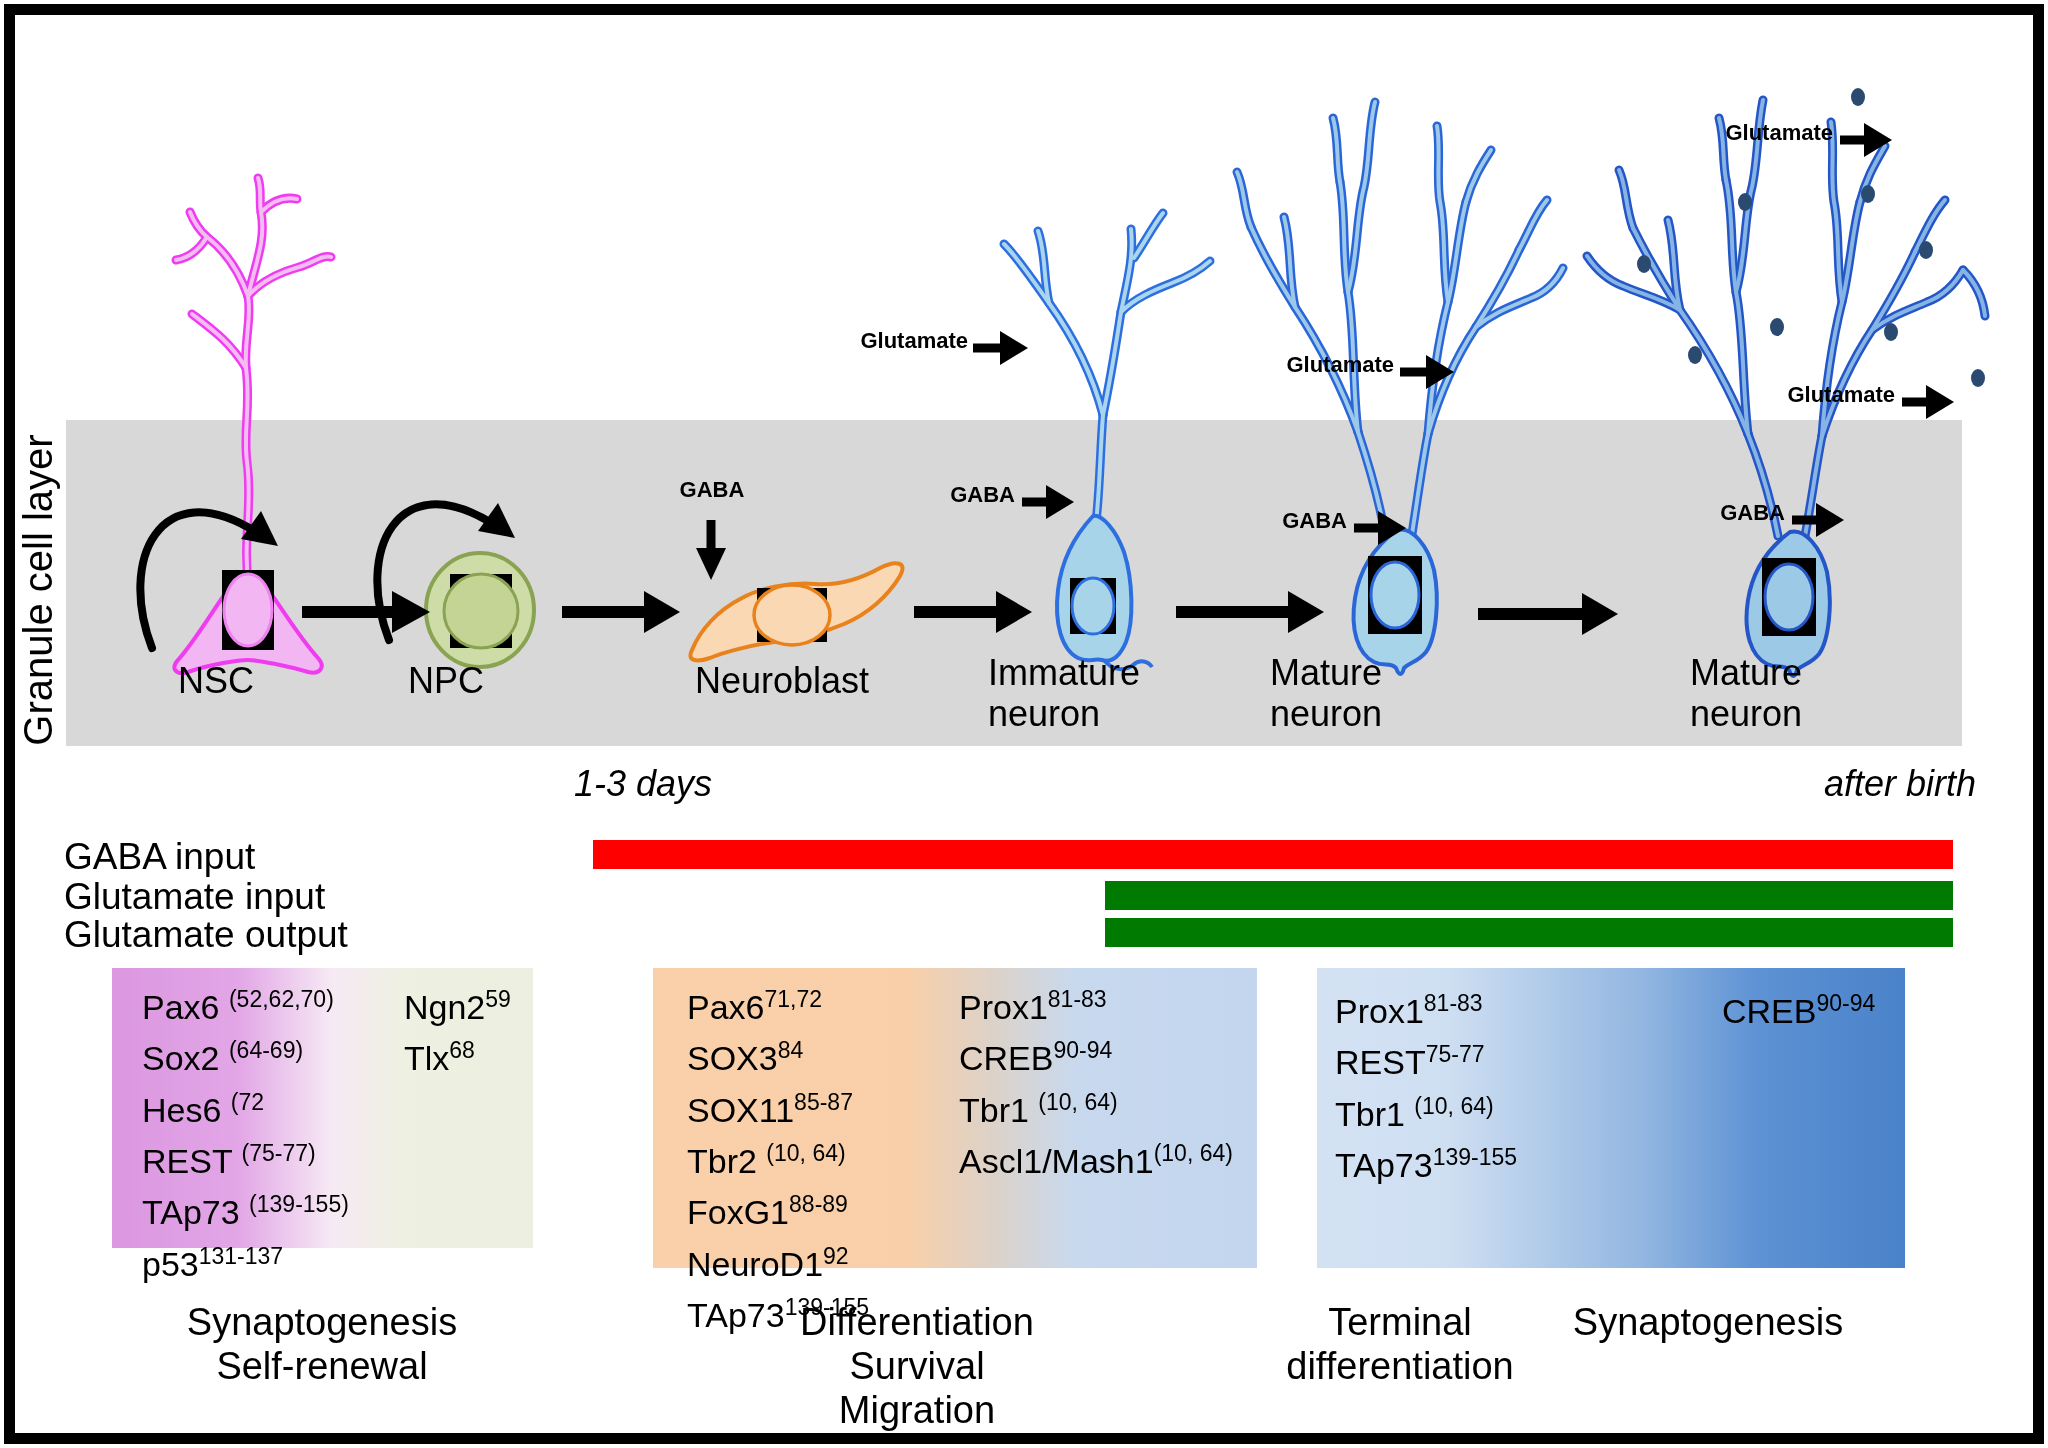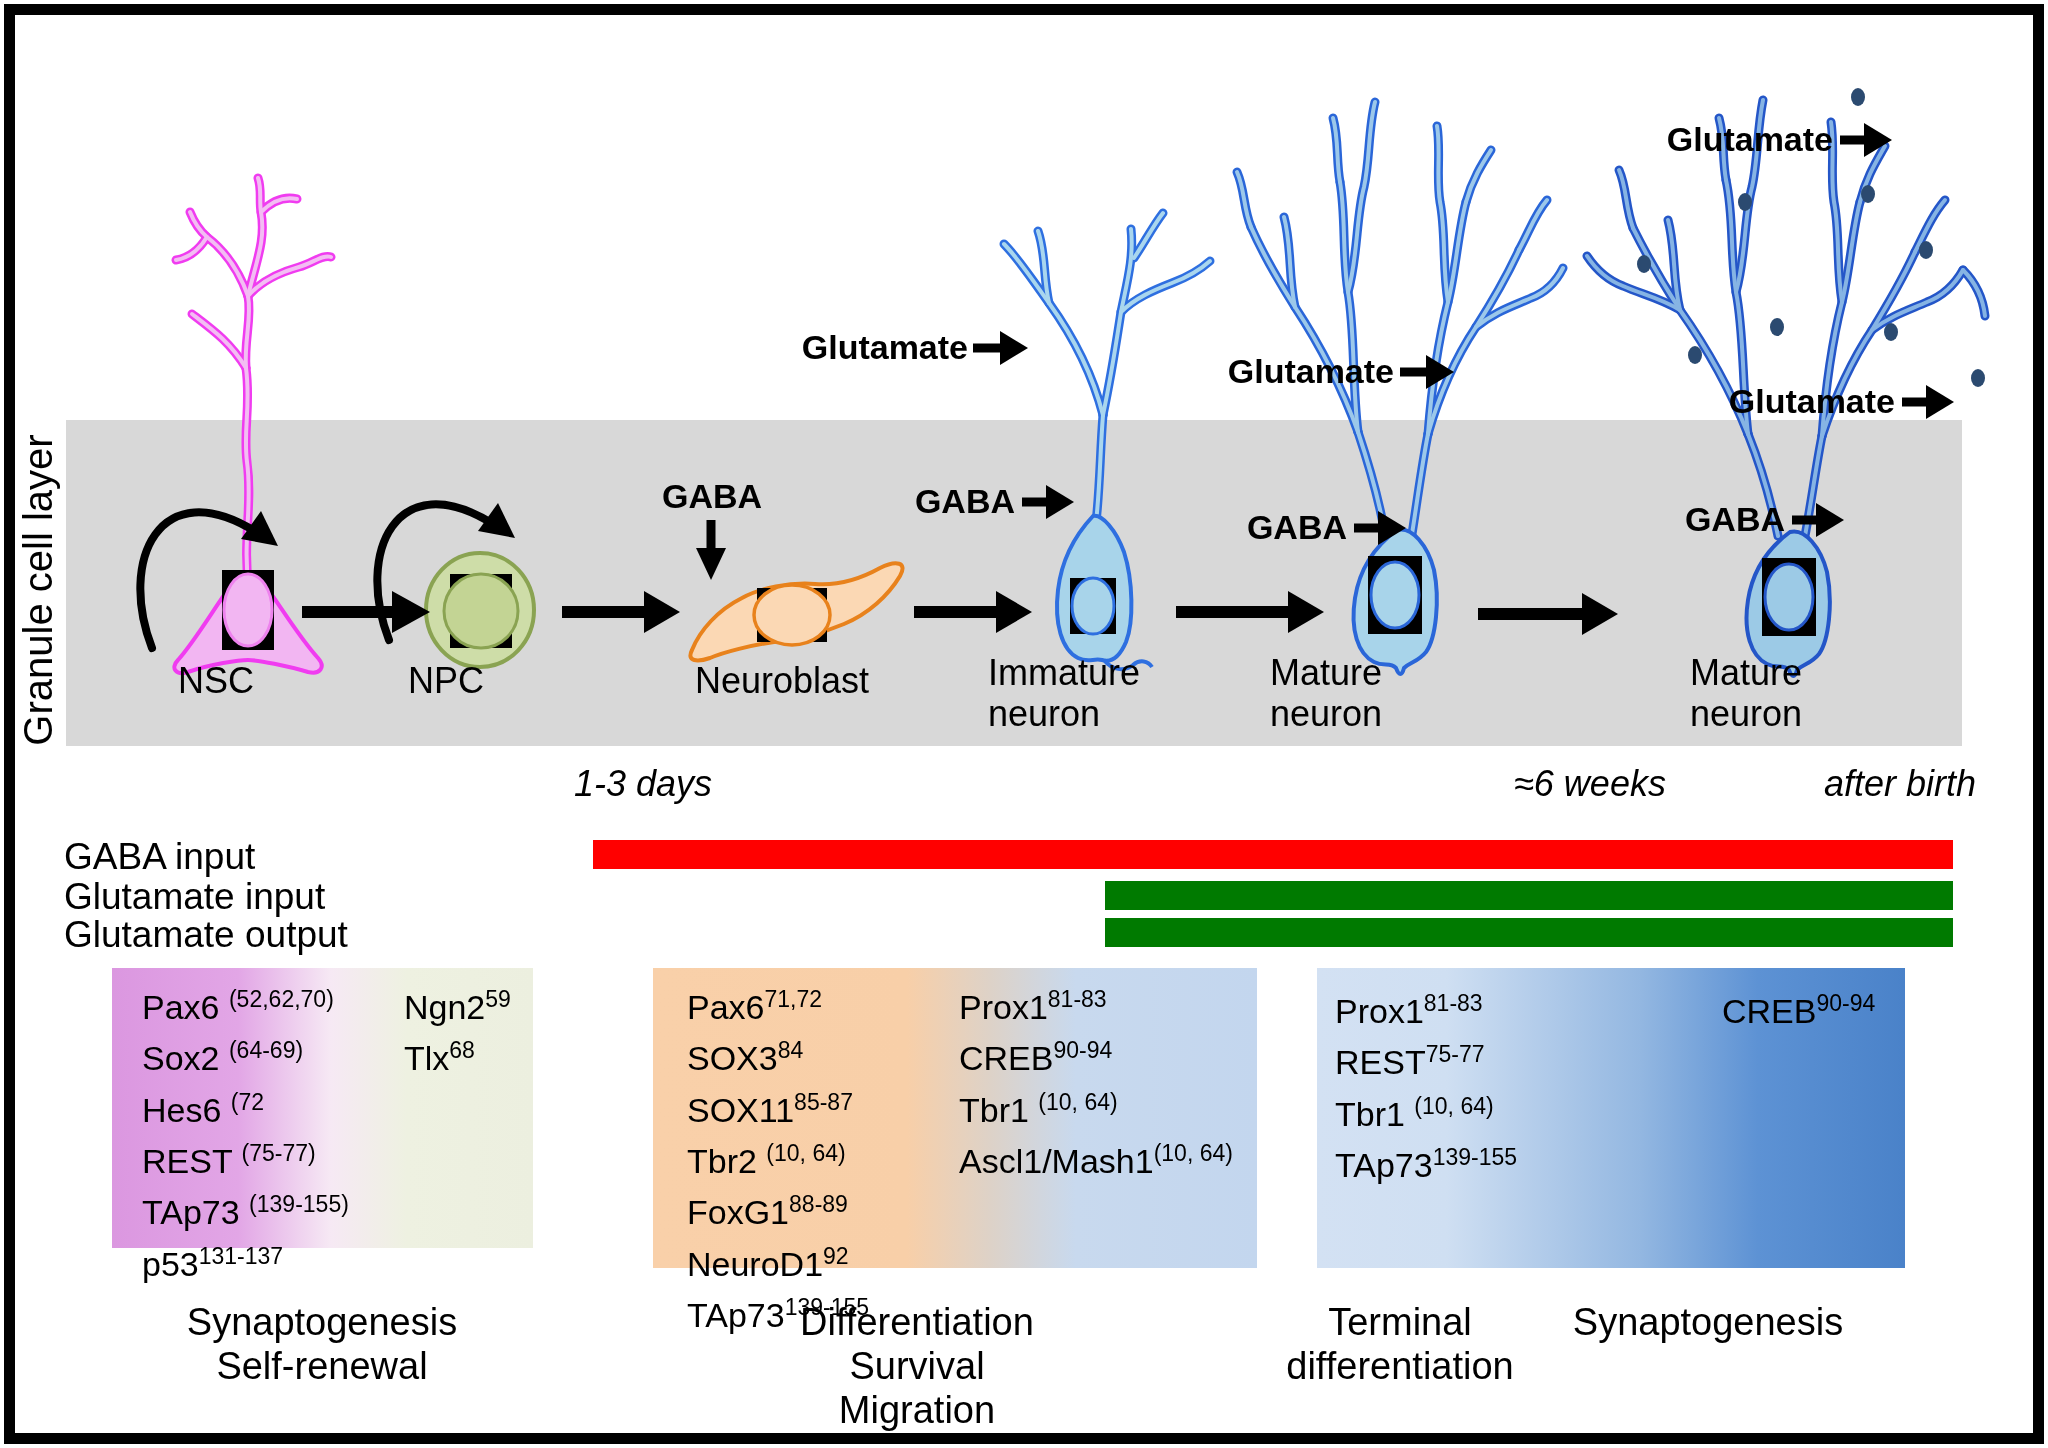--- a/index.html
+++ b/index.html
@@ -2,21 +2,21 @@
 <html><head>
 <meta charset="utf-8">
 <style>
   html,body{margin:0;padding:0;background:#fff;}
   #page{position:relative;width:2048px;height:1448px;background:#fff;overflow:hidden;
         font-family:"Liberation Sans",sans-serif;color:#000;}
   #frame{position:absolute;inset:4px;border:11px solid #000;pointer-events:none;z-index:10;}
   .band{position:absolute;left:66px;top:420px;width:1896px;height:326px;z-index:1;}
   .art{position:absolute;left:0;top:0;z-index:2;}
   .clab{position:absolute;z-index:3;font-size:36px;line-height:41px;text-align:left;}
-  .sig{position:absolute;z-index:3;font-weight:bold;font-size:34px;white-space:nowrap;}
+  .sig{position:absolute;z-index:3;font-weight:bold;font-size:22px;white-space:nowrap;}
   .tl{position:absolute;z-index:3;top:763px;width:300px;text-align:center;
       font-style:italic;font-size:36px;white-space:nowrap;}
   .inlab{position:absolute;z-index:3;left:64px;font-size:37px;white-space:nowrap;}
   .bar{position:absolute;z-index:2;height:29px;}
   .gbox{position:absolute;z-index:2;top:968px;}
   .gcol{position:absolute;font-size:34px;}
   .gene-line{line-height:43px;white-space:nowrap;}
   .gene-line sup{font-size:23px;}
   .stage{position:absolute;z-index:3;top:1300px;font-size:38px;line-height:44px;text-align:center;}
   .vert{position:absolute;z-index:3;left:-142px;top:568px;width:360px;height:44px;
@@ -208,21 +208,20 @@
   <div class="sig" style="left:770px;top:328px;width:198px;text-align:right">Glutamate</div>
   <div class="sig" style="left:905px;top:482px;width:110px;text-align:right">GABA</div>
   <div class="sig" style="left:1196px;top:352px;width:198px;text-align:right">Glutamate</div>
   <div class="sig" style="left:1237px;top:508px;width:110px;text-align:right">GABA</div>
   <div class="sig" style="left:1635px;top:120px;width:198px;text-align:right">Glutamate</div>
   <div class="sig" style="left:1697px;top:382px;width:198px;text-align:right">Glutamate</div>
   <div class="sig" style="left:1675px;top:500px;width:110px;text-align:right">GABA</div>
   <div class="sig" style="left:657px;top:477px;width:110px;text-align:center">GABA</div>
 
   <div class="tl" style="left:493px">1-3 days</div>
-  <div class="tl" style="left:1440px">≈6 weeks</div>
   <div class="tl" style="left:1750px">after birth</div>
 
   <div class="inlab" style="top:836px">GABA input</div>
   <div class="inlab" style="top:876px">Glutamate input</div>
   <div class="inlab" style="top:914px">Glutamate output</div>
   <div class="bar" style="left: 593px; top: 840px; width: 1360px; background: rgb(255, 0, 0);"></div>
   <div class="bar" style="left: 1105px; top: 881px; width: 848px; background: rgb(0, 122, 0);"></div>
   <div class="bar" style="left: 1105px; top: 918px; width: 848px; background: rgb(0, 122, 0);"></div>
 
   <div class="gbox" style="left: 112px; width: 421px; height: 280px; background: linear-gradient(90deg, rgb(219, 151, 224) 0%, rgb(226, 166, 230) 30%, rgb(246, 233, 244) 52%, rgb(238, 241, 225) 70%, rgb(236, 239, 223) 100%);">

